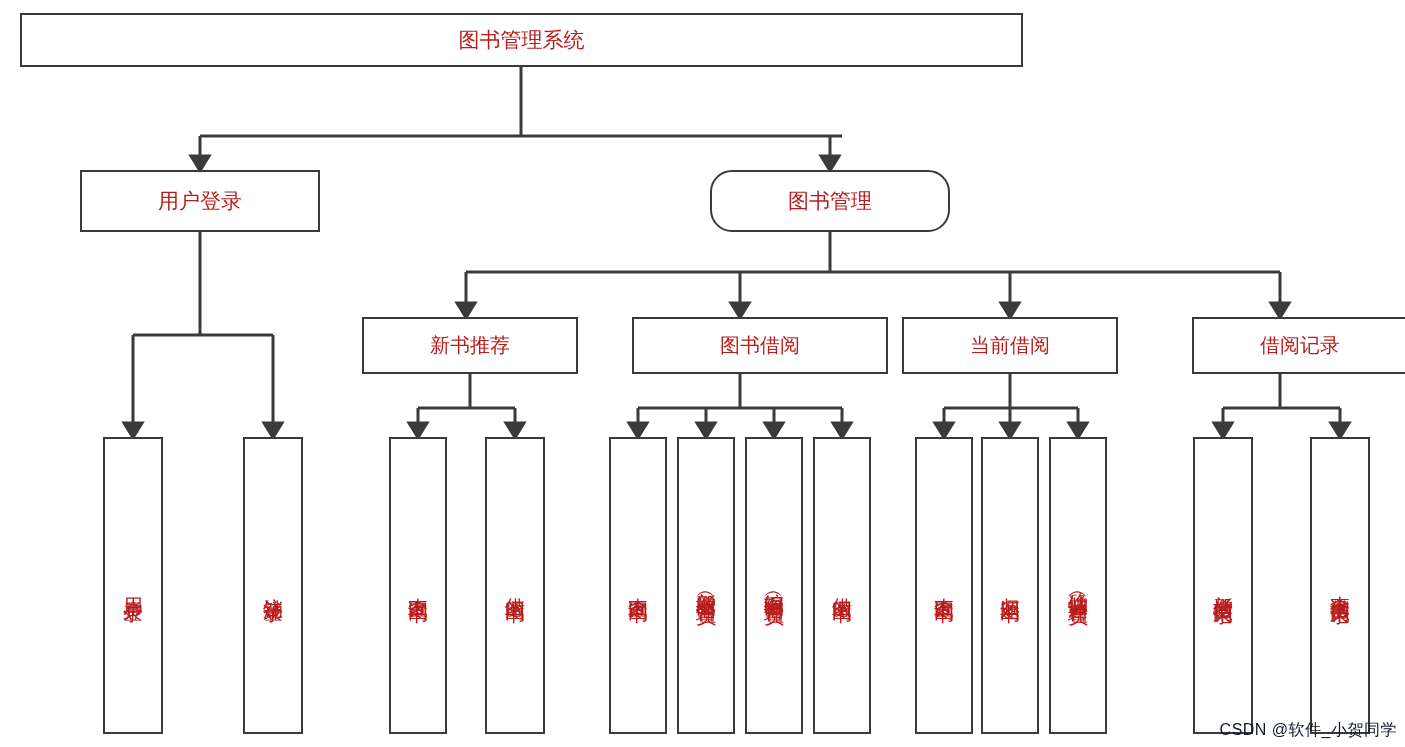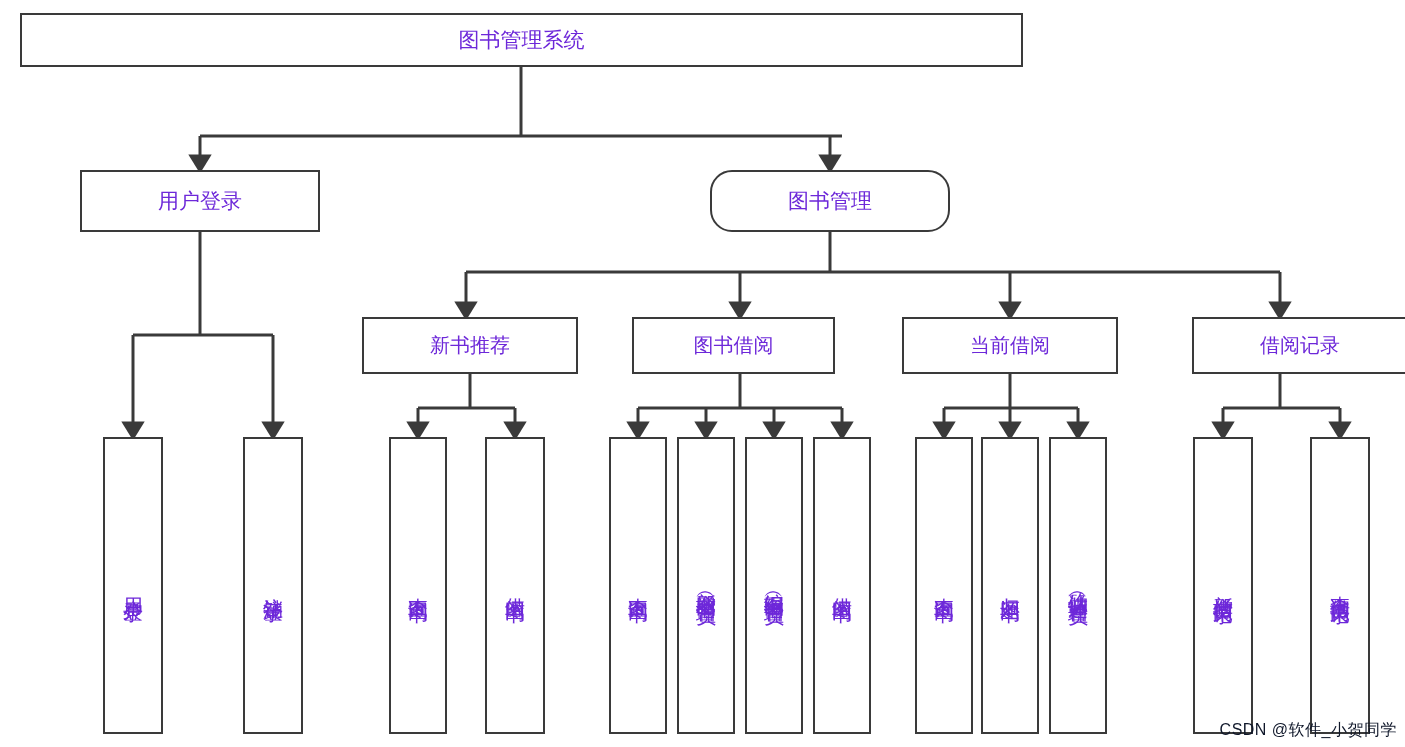--- a/index.html
+++ b/index.html
@@ -1,21 +1,21 @@
 <!DOCTYPE html>
 <html><head>
 <meta charset="utf-8">
 <style>
   html,body{margin:0;padding:0;background:#ffffff;}
   body{font-family:"Liberation Sans","DejaVu Sans",sans-serif;}
   #stage{position:relative;width:1405px;height:747px;background:#fff;overflow:hidden;}
   svg#wires{position:absolute;left:0;top:0;width:1405px;height:747px;}
   .node{position:absolute;box-sizing:border-box;background:#ffffff;
         border:2px solid #3a3a3a;display:flex;align-items:center;justify-content:center;}
-  .node .lbl{color:#6d28d9;text-align:center;line-height:1.18;white-space:pre-line;}
+  .node .lbl{color:#b91c1c;text-align:center;line-height:1.18;white-space:pre-line;}
   .node.h .lbl{font-size:21px;}
   .node.h3 .lbl{font-size:20px;}
   .node.v{writing-mode:vertical-rl;text-orientation:upright;}
   .node.v .lbl{font-size:20px;writing-mode:vertical-rl;text-orientation:upright;
                letter-spacing:2px;line-height:1.05;}
   .wm{position:absolute;right:8px;bottom:6px;color:#0f172a;font-size:16px;
       letter-spacing:.5px;white-space:nowrap;}
 </style>
 </head>
 <body>
@@ -81,21 +81,21 @@
         <span class="lbl">用户登录</span>
       </div>
       <div class="node h" style="left: 710px; top: 170px; width: 240px; height: 62px; border-radius: 22px;">
         <span class="lbl">图书管理</span>
       </div>
     </div>
   <div id="l3-host">
       <div class="node h3" style="left: 362px; top: 317px; width: 216px; height: 57px;">
         <span class="lbl">新书推荐</span>
       </div>
-      <div class="node h3" style="left: 632px; top: 317px; width: 203px; height: 57px;">
+      <div class="node h3" style="left: 632px; top: 317px; width: 256px; height: 57px;">
         <span class="lbl">图书借阅</span>
       </div>
       <div class="node h3" style="left: 902px; top: 317px; width: 216px; height: 57px;">
         <span class="lbl">当前借阅</span>
       </div>
       <div class="node h3" style="left: 1172px; top: 317px; width: 216px; height: 57px; margin-left: 20px;">
         <span class="lbl">借阅记录</span>
       </div>
     </div>
   <div id="leaf-host">

